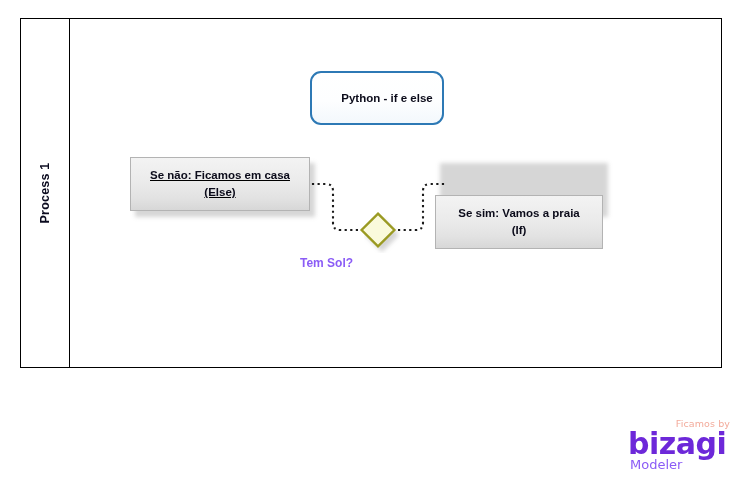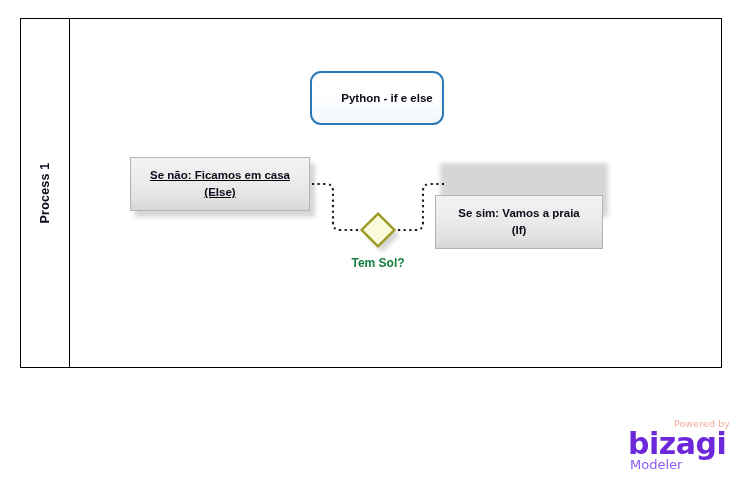--- a/index.html
+++ b/index.html
@@ -127,27 +127,27 @@
   .gateway-shadow {
     position: absolute;
     left: 364px;
     top: 217px;
     width: 36px;
     height: 36px;
     z-index: 1;
   }
   .gateway-label {
     position: absolute;
-    left: 318px;
+    left: 300px;
     top: 256px;
     width: 120px;
-    text-align: center;
+    text-align: left;
     font-size: 12px;
     font-weight: bold;
-    color: #15803d;
+    color: #8b5cf6;
     z-index: 3;
   }
 
   
   .flows {
     position: absolute;
     left: 0;
     top: 0;
     width: 740px;
     height: 483px;
@@ -246,18 +246,18 @@
 
   <div class="gateway">
     <svg width="36" height="36" viewBox="0 0 36 36">
       <polygon points="18,1.6 34.4,18 18,34.4 1.6,18" fill="#fafadc" stroke="#9a9a22" stroke-width="2.4" stroke-linejoin="miter"></polygon>
     </svg>
   </div>
 
   <div class="gateway-label">Tem Sol?</div>
 
   <div class="watermark">
-    <div class="wm-powered">Powered by</div>
+    <div class="wm-powered">Ficamos by</div>
     <div class="wm-bizagi">bizagi</div>
     <div class="wm-modeler">Modeler</div>
   </div>
 
 </div>
 
 </body></html>

